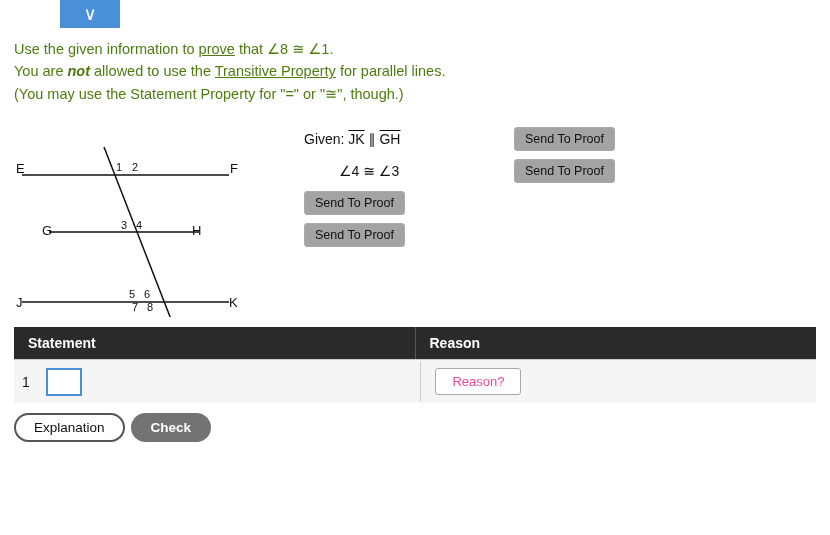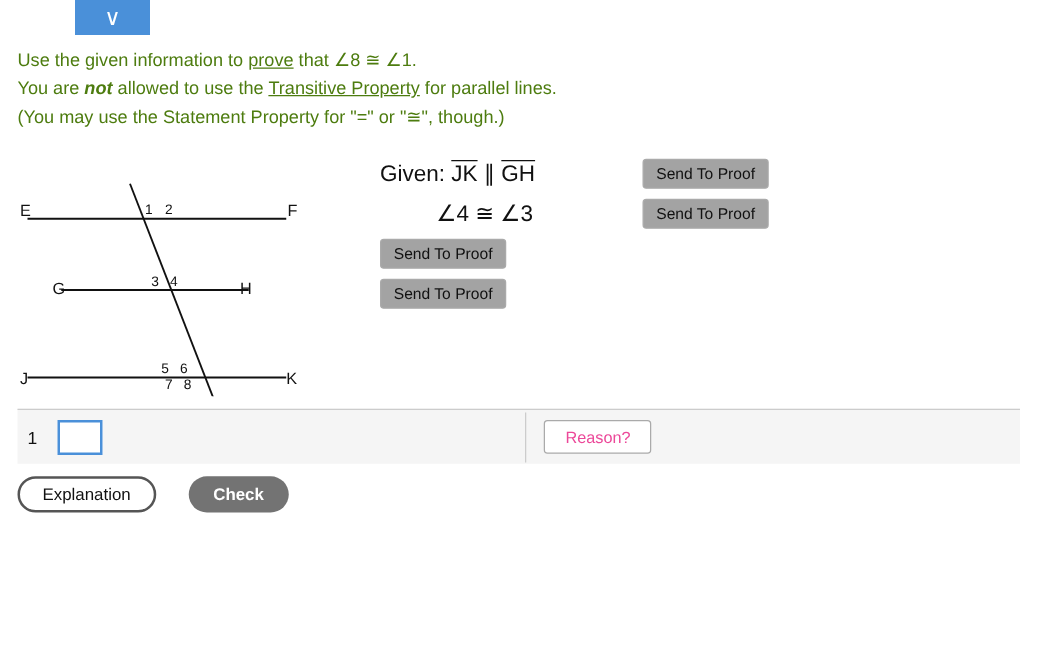--- a/index.html
+++ b/index.html
@@ -72,21 +72,21 @@
     }
 
     .given-row {
       display: flex;
       align-items: center;
       gap: 10px;
       font-size: 14px;
     }
 
     .given-label {
-      font-size: 18px;
+      font-size: 14px;
       color: #111;
       min-width: 200px;
     }
 
     .send-to-proof-btn {
       background: #a3a3a3;
       border: 1.5px solid #aaa;
       border-radius: 3px;
       padding: 4px 10px;
       font-size: 12.5px;
@@ -173,21 +173,21 @@
       padding: 5px 16px;
       font-size: 13px;
       cursor: pointer;
       color: #ec4899;
     }
 
     
     .bottom-bar {
       display: flex;
       flex-direction: row;
-      gap: 26px;
+      gap: 6px;
       padding: 10px 14px;
     }
 
     .explanation-btn {
       background: white;
       border: 2px solid #555;
       border-radius: 20px;
       padding: 5px 18px;
       font-size: 13.5px;
       cursor: pointer;
@@ -279,20 +279,24 @@
       </div>
 
       <div class="given-row">
         <button class="send-to-proof-btn">Send To Proof</button>
       </div>
 
     </div>
   </div>
 
   <div class="proof-table-wrapper">
+    <div class="proof-table-header">
+      <div class="col-statement">Statement</div>
+      <div class="col-reason">Reason</div>
+    </div>
     <div class="proof-table-body">
       <div class="proof-row">
         <div class="row-num">1</div>
         <div class="col-statement">
           <input type="text" class="statement-input" value="" style="">
         </div>
         <div class="col-reason">
           <button class="reason-btn">Reason?</button>
         </div>
       </div>

